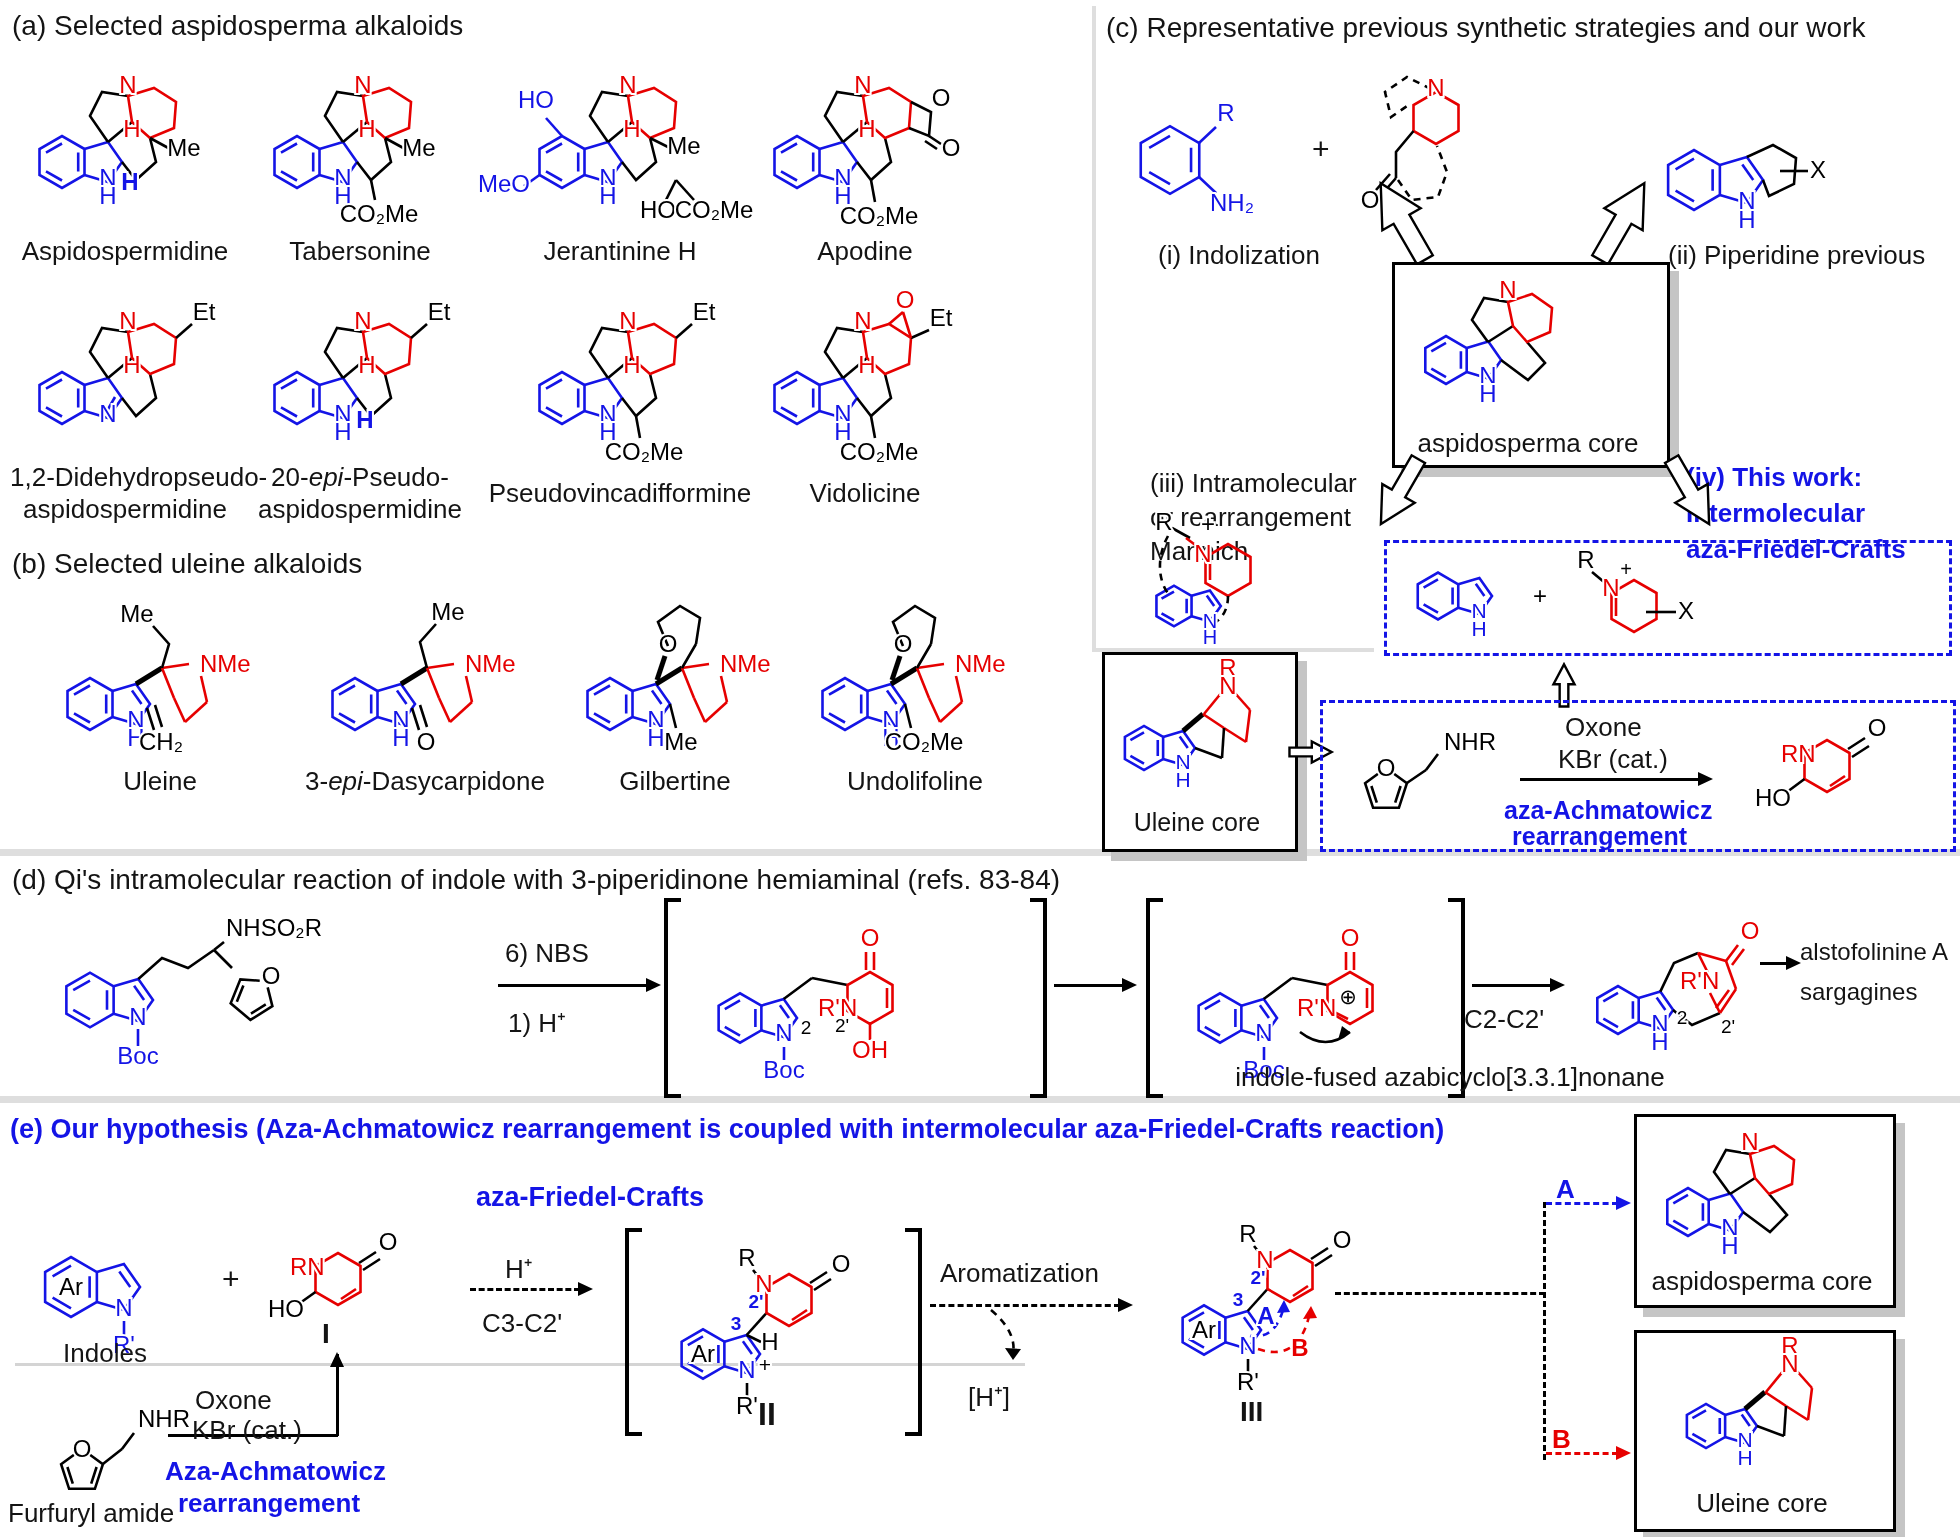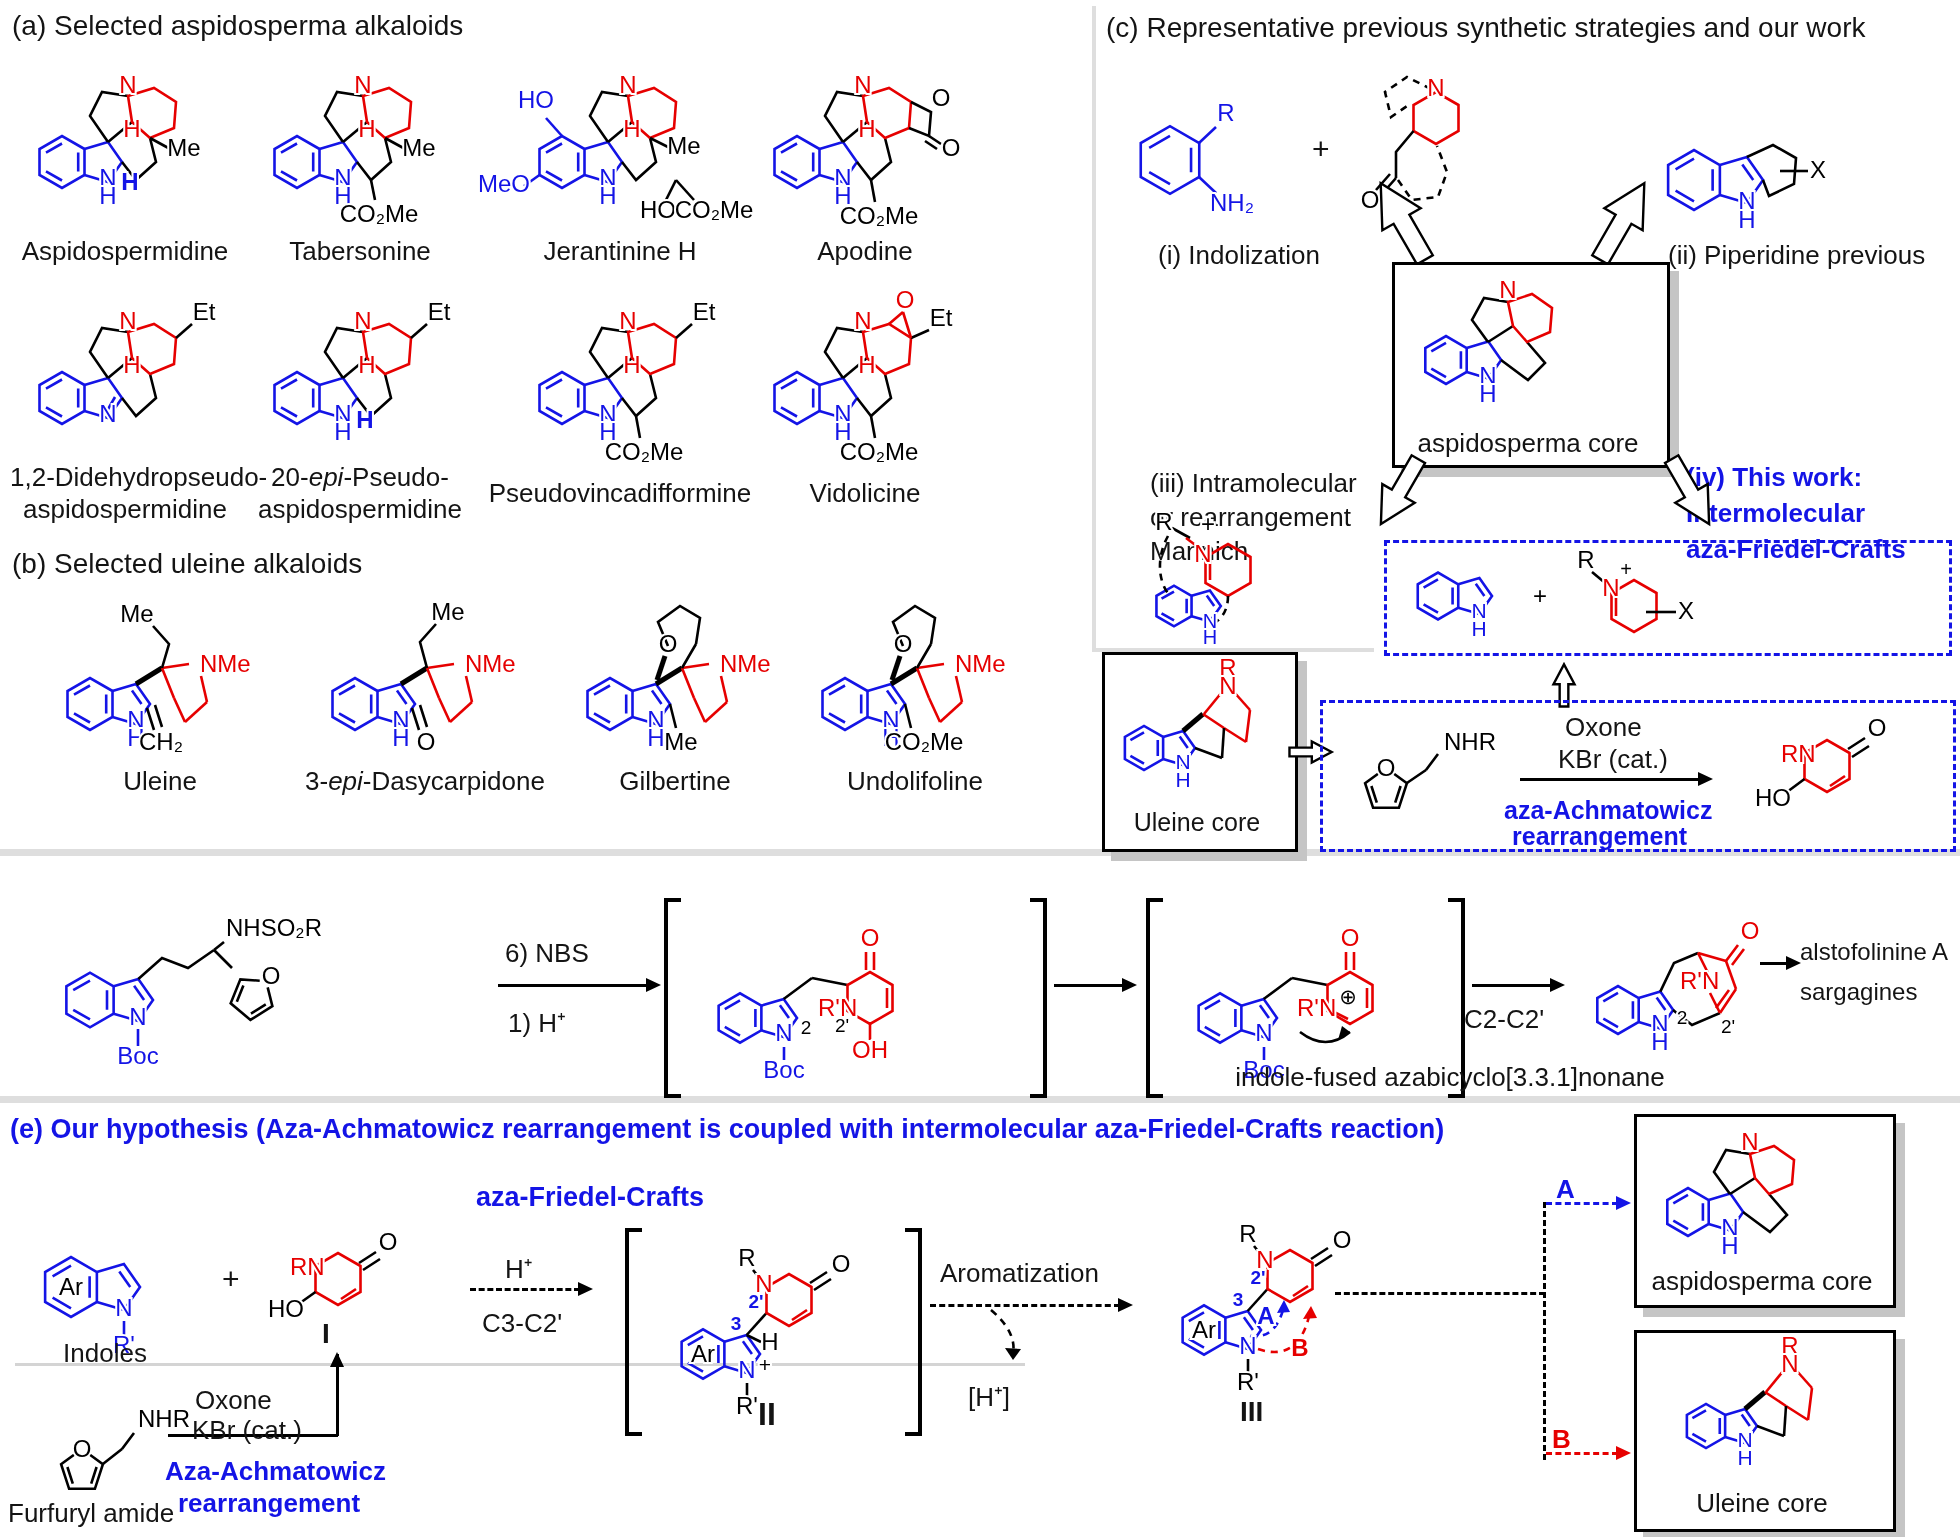--- a/index.html
+++ b/index.html
@@ -450,20 +450,21 @@
         <use href="#hex" transform="translate(92,66)"></use>
       </g>
   <path class="s-blk" d="M113,49 L130,38 M117,57 L134,46"></path>
   <path class="s-red" d="M110,76 L95,86"></path>
   <path class="s-blk" d="M69.5,79 L52,92"></path>
   <text x="46" y="62" class="t-red" style="text-anchor:start">RN</text>
   <text x="142" y="36" class="t-blk">O</text>
   <text x="38" y="106" class="t-blk">HO</text>
 </svg>
 
+<div class="ttl" style="left:12px;top:864px">(d) Qi's intramolecular reaction of indole with 3-piperidinone hemiaminal (refs. 83-84)</div>
 
 <svg class="st" style="left:28px;top:900px" width="460" height="190" viewBox="0 0 460 190">
   <g class="s-blue">
         <use href="#indole" transform="translate(62,100) scale(1.05)"></use>
       </g>
   <path class="s-blue" d="M110,129 L110,146"></path>
   <path class="s-blk" d="M110.3,79 L134,58 L160,68 L186,50"></path>
   <path class="s-blk" d="M186,50 L196,42"></path>
   <path class="s-blk" d="M186,50 L204,68"></path>
   <g class="s-blk">

